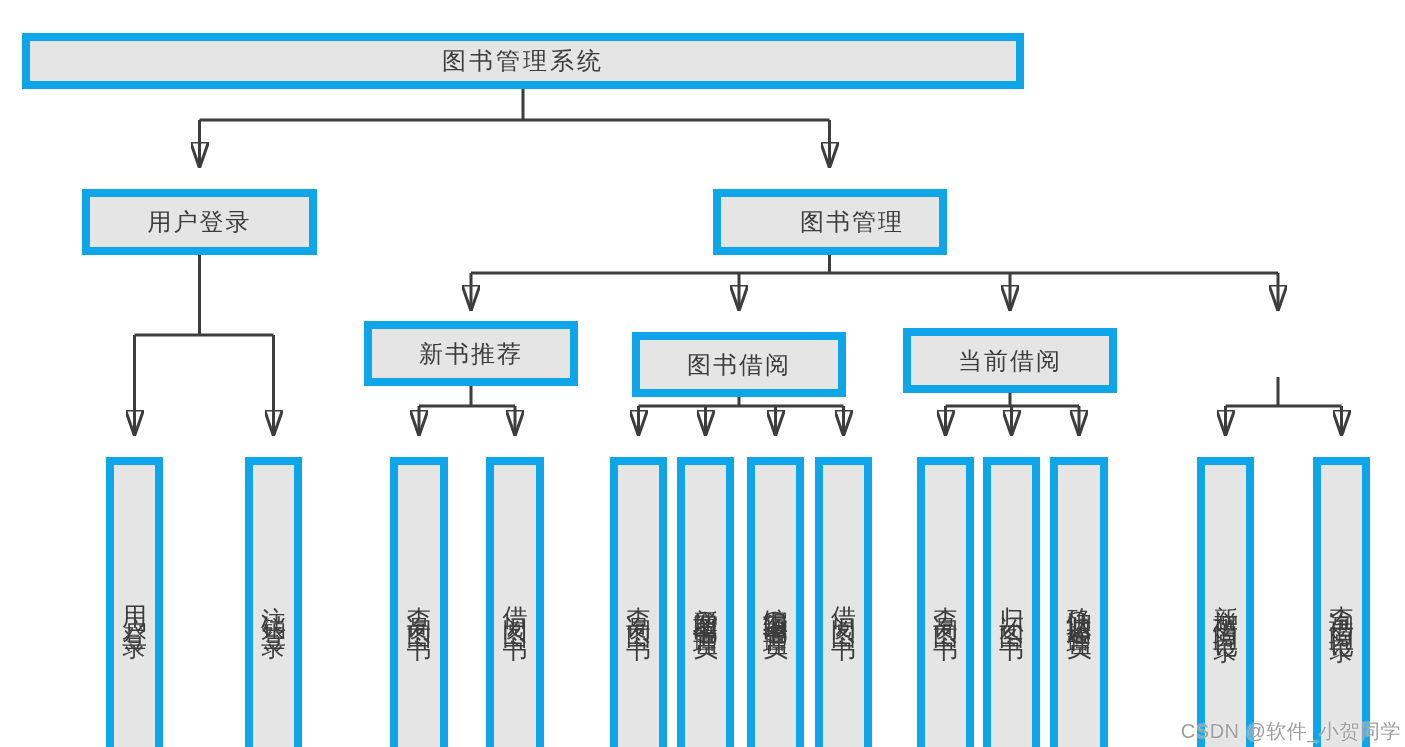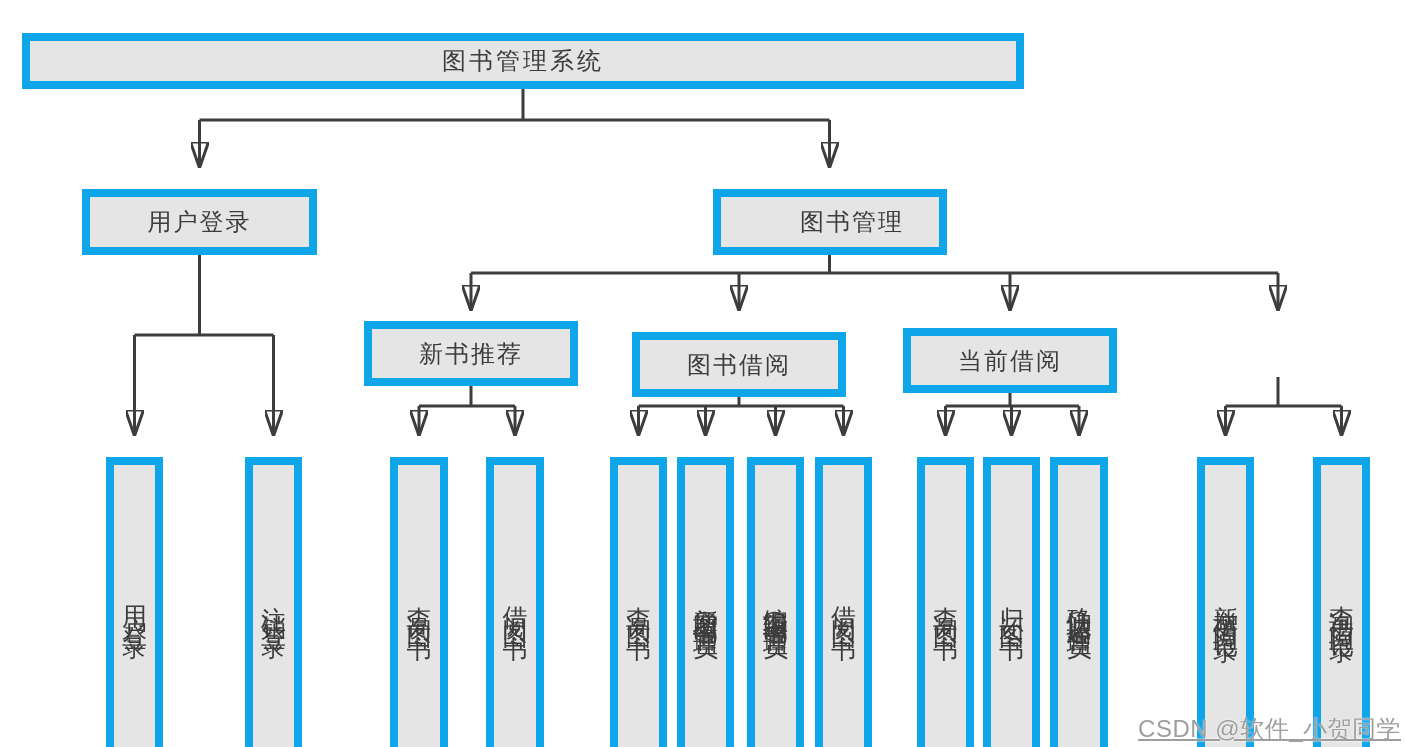--- a/index.html
+++ b/index.html
@@ -44,23 +44,22 @@
   .n-c3{left:747px;}
   .n-c4{left:815px;}
   .n-d1{left:917px;}
   .n-d2{left:983px;}
   .n-d3{left:1050px;width:58px;}
   .n-e1{left:1197px;}
   .n-e2{left:1313px;}
 
   .watermark{
     position:absolute;right:4px;bottom:2px;
-    font-size:24px;color:#9e9e9e;letter-spacing:0.5px;
+    font-size:20px;color:#9e9e9e;letter-spacing:0.5px;
     text-shadow:0 0 2px #ffffff;
-    text-decoration:underline;
   }
 </style>
 </head>
 <body>
 
 <div class="canvas">
 
   <svg class="wires" width="1405" height="747" viewBox="0 0 1405 747">
     <defs>
       <marker id="ah" markerUnits="userSpaceOnUse" markerWidth="26" markerHeight="18" refX="26" refY="9" orient="auto">

